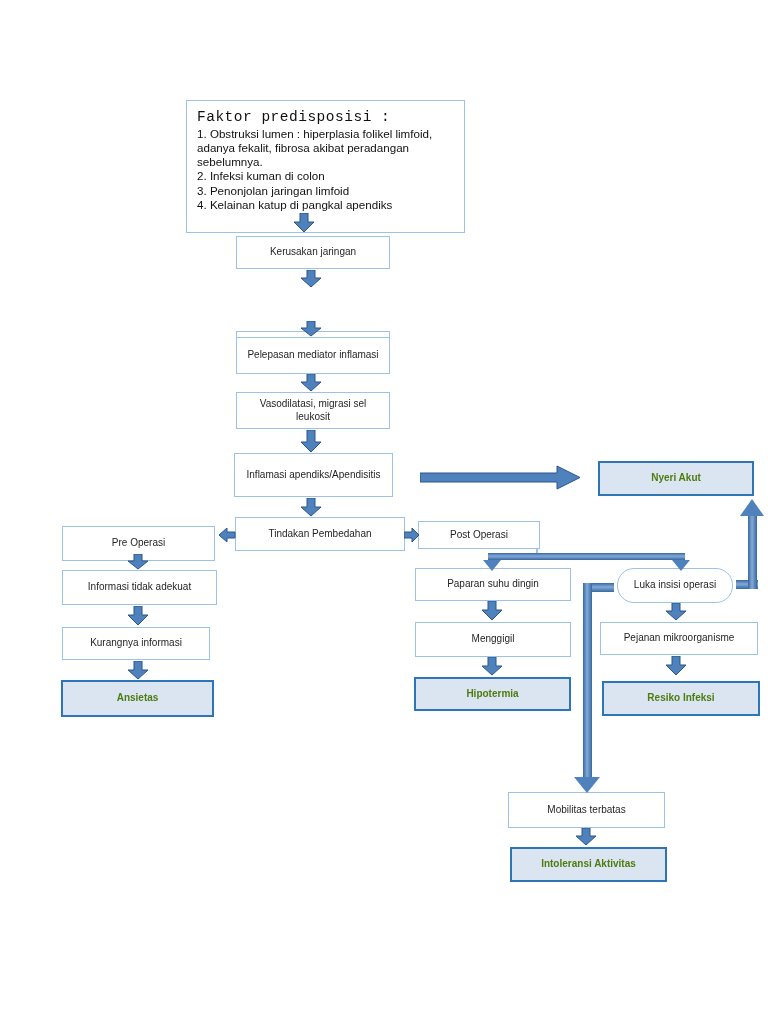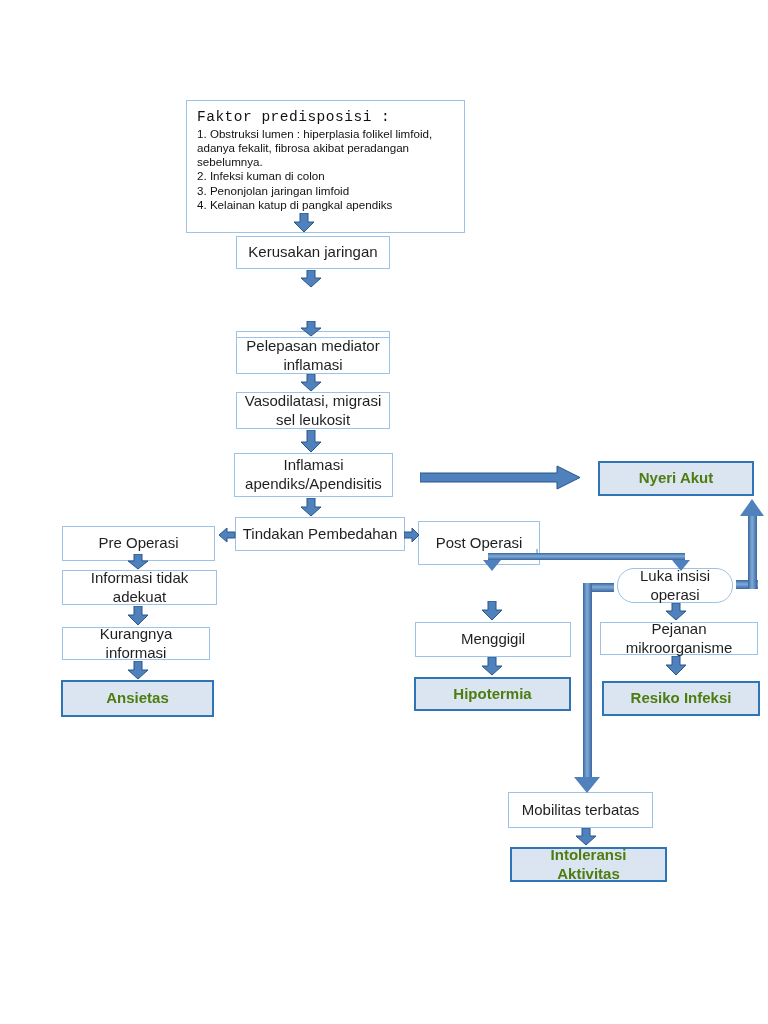--- a/index.html
+++ b/index.html
@@ -1,20 +1,20 @@
 <!DOCTYPE html>
 <html><head>
 <meta charset="utf-8">
 <style>
   html,body{margin:0;padding:0;background:#ffffff;}
   .page{position:relative;width:768px;height:1024px;background:#ffffff;overflow:hidden;
         font-family:"Liberation Sans",sans-serif;color:#1f1f1f;}
   .box{position:absolute;background:#ffffff;border:1px solid #9cc3e5;
        display:flex;align-items:center;justify-content:center;text-align:center;
-       font-size:15px;line-height:1.25;box-sizing:border-box;padding:2px 6px;}
+       font-size:10px;line-height:1.25;box-sizing:border-box;padding:2px 6px;}
   .outcome{background:#dbe5f1;border:2px solid #2e75b6;font-weight:bold;color:#4d7c0f;}
   .factors{position:absolute;background:#ffffff;border:1px solid #9cc3e5;box-sizing:border-box;
            padding:8px 10px 6px 10px;text-align:left;}
   .factors .ftitle{font-family:"Liberation Mono",monospace;font-size:14.5px;letter-spacing:.5px;
                    margin-bottom:2px;color:#111;}
   .factors .fitem{font-size:11.6px;line-height:1.22;color:#111;}
   .arr{position:absolute;}
   .pipe{position:absolute;}
   .pipe-v{background:linear-gradient(90deg,#38689f 0%,#82aada 45%,#38689f 100%);}
   .pipe-h{background:linear-gradient(180deg,#38689f 0%,#82aada 45%,#38689f 100%);}
@@ -69,41 +69,44 @@
   <div class="box" style="left:62px;top:570px;width:155px;height:35px;">
     <span>Informasi tidak adekuat</span>
     </div>
   <div class="box" style="left:62px;top:627px;width:148px;height:33px;">
     <span>Kurangnya informasi</span>
     </div>
   <div class="box outcome" style="left:61px;top:680px;width:153px;height:37px;">
     <span>Ansietas</span>
     </div>
 
-  <div class="box" style="left:418px;top:521px;width:122px;height:44px;">
+  <div class="box" style="left:418px;top:521px;width:122px;height:28px;">
     <span>Post Operasi</span>
+    </div>
+  <div class="box" style="left:415px;top:568px;width:156px;height:33px;">
+    <span>Paparan suhu dingin</span>
     </div>
   <div class="box" style="left:415px;top:622px;width:156px;height:35px;">
     <span>Menggigil</span>
     </div>
   <div class="box outcome" style="left:414px;top:677px;width:157px;height:34px;">
     <span>Hipotermia</span>
     </div>
 
   <div class="box" style="left:617px;top:568px;width:116px;height:35px;border-radius:17px;">
     <span>Luka insisi operasi</span>
     </div>
   <div class="box" style="left:600px;top:622px;width:158px;height:33px;">
     <span>Pejanan mikroorganisme</span>
     </div>
   <div class="box outcome" style="left:602px;top:681px;width:158px;height:35px;">
     <span>Resiko Infeksi</span>
     </div>
 
-  <div class="box" style="left:508px;top:792px;width:145px;height:36px;">
+  <div class="box" style="left:508px;top:792px;width:157px;height:36px;">
     <span>Mobilitas terbatas</span>
     </div>
   <div class="box outcome" style="left:510px;top:847px;width:157px;height:35px;">
     <span>Intoleransi Aktivitas</span>
     </div>
 
   <div class="arr" style="left:293px;top:213px;">
     <svg width="22" height="20">
         <polygon points="7,0 15,0 15,9 21,9 11,19 1,9 7,9" fill="#4f81bd" stroke="#2a5689" stroke-width="1"></polygon>
       </svg>

